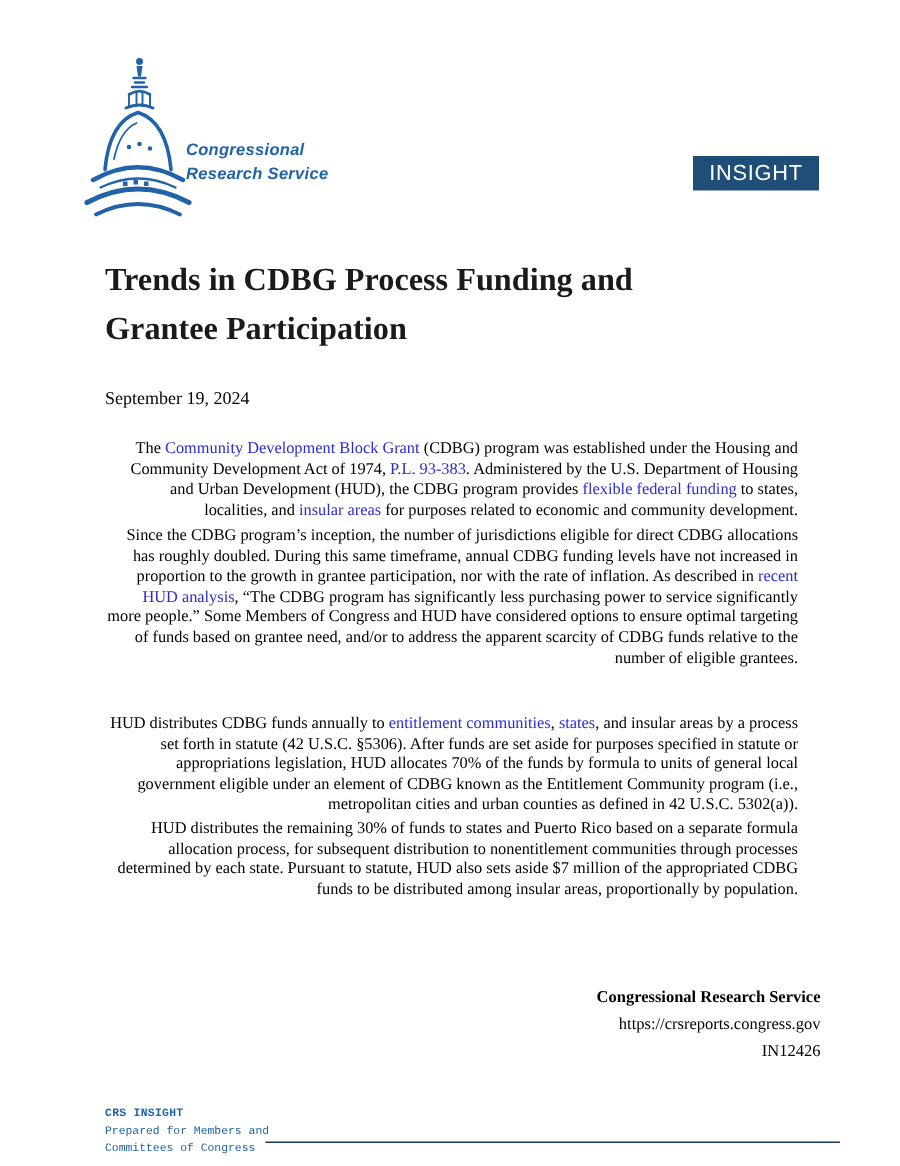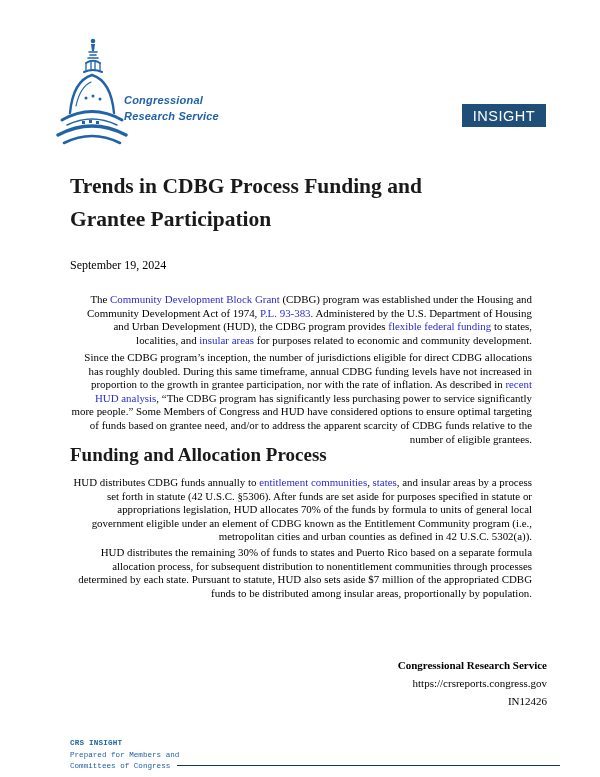--- a/index.html
+++ b/index.html
@@ -60,21 +60,21 @@
     position:absolute;left:87px;top:656px;width:460px;
     text-align:right;font-size:11px;line-height:18px;
   }
   .footer .org{font-weight:bold;}
   .footnote{
     position:absolute;left:70px;top:695px;width:490px;
     font-family:Liberation Mono, monospace;
     font-size:7.6px;line-height:11.5px;color:#2163a8;margin-top:43px;
   }
   .footnote .fn-label{font-weight:bold;letter-spacing:0.2px;}
-  .fn-row{display:flex;align-items:center;}
+  .fn-row{display:flex;align-items:flex-start;}
   .footer-rule{flex:1;border-bottom:1.4px solid #17365d;margin:0 0 2px 7px;}
 </style>
 </head>
 <body>
 
 <div class="page">
 
   <svg class="capitol" viewBox="0 0 72 112" fill="none" stroke="#2163a8" stroke-linecap="round">
     <circle cx="37" cy="5" r="2.3" fill="#2163a8" stroke="none"></circle>
     <path d="M35 8 L39 8 L38 15 L36 15 Z" fill="#2163a8" stroke="none"></path>
@@ -106,21 +106,20 @@
   <div class="title">
     <div class="t-line">Trends in CDBG Process Funding and</div>
     <div class="t-line">Grantee Participation</div>
   </div>
 
   <div class="date">September 19, 2024</div>
 
   <p class="body-p p1"><span>The </span><a class="inline-link" href="#">Community Development Block Grant</a><span> (CDBG) program was established under the Housing and Community Development Act of 1974, </span><a class="inline-link" href="#">P.L. 93-383</a><span>. Administered by the U.S. Department of Housing and Urban Development (HUD), the CDBG program provides </span><a class="inline-link" href="#">flexible federal funding</a><span> to states, localities, and </span><a class="inline-link" href="#">insular areas</a><span> for purposes related to economic and community development.</span></p>
   <p class="body-p p2"><span>Since the CDBG program’s inception, the number of jurisdictions eligible for direct CDBG allocations has roughly doubled. During this same timeframe, annual CDBG funding levels have not increased in proportion to the growth in grantee participation, nor with the rate of inflation. As described in </span><a class="inline-link" href="#">recent HUD analysis</a><span>, “The CDBG program has significantly less purchasing power to service significantly more people.” Some Members of Congress and HUD have considered options to ensure optimal targeting of funds based on grantee need, and/or to address the apparent scarcity of CDBG funds relative to the number of eligible grantees.</span></p>
 
-  <div class="section-heading">Funding and Allocation Process</div>
   <p class="body-p p3"><span>HUD distributes CDBG funds annually to </span><a class="inline-link" href="#">entitlement communities</a><span>, </span><a class="inline-link" href="#">states</a><span>, and insular areas by a process set forth in statute (42 U.S.C. §5306). After funds are set aside for purposes specified in statute or appropriations legislation, HUD allocates 70% of the funds by formula to units of general local government eligible under an element of CDBG known as the Entitlement Community program (i.e., metropolitan cities and urban counties as defined in 42 U.S.C. 5302(a)).</span></p>
   <p class="body-p p4"><span>HUD distributes the remaining 30% of funds to states and Puerto Rico based on a separate formula allocation process, for subsequent distribution to nonentitlement communities through processes determined by each state. Pursuant to statute, HUD also sets aside $7 million of the appropriated CDBG funds to be distributed among insular areas, proportionally by population.</span></p>
 
   <div class="footer">
     <div class="org">Congressional Research Service</div>
     <div>https://crsreports.congress.gov</div>
     <div>IN12426</div>
   </div>
 
   <div class="footnote">

